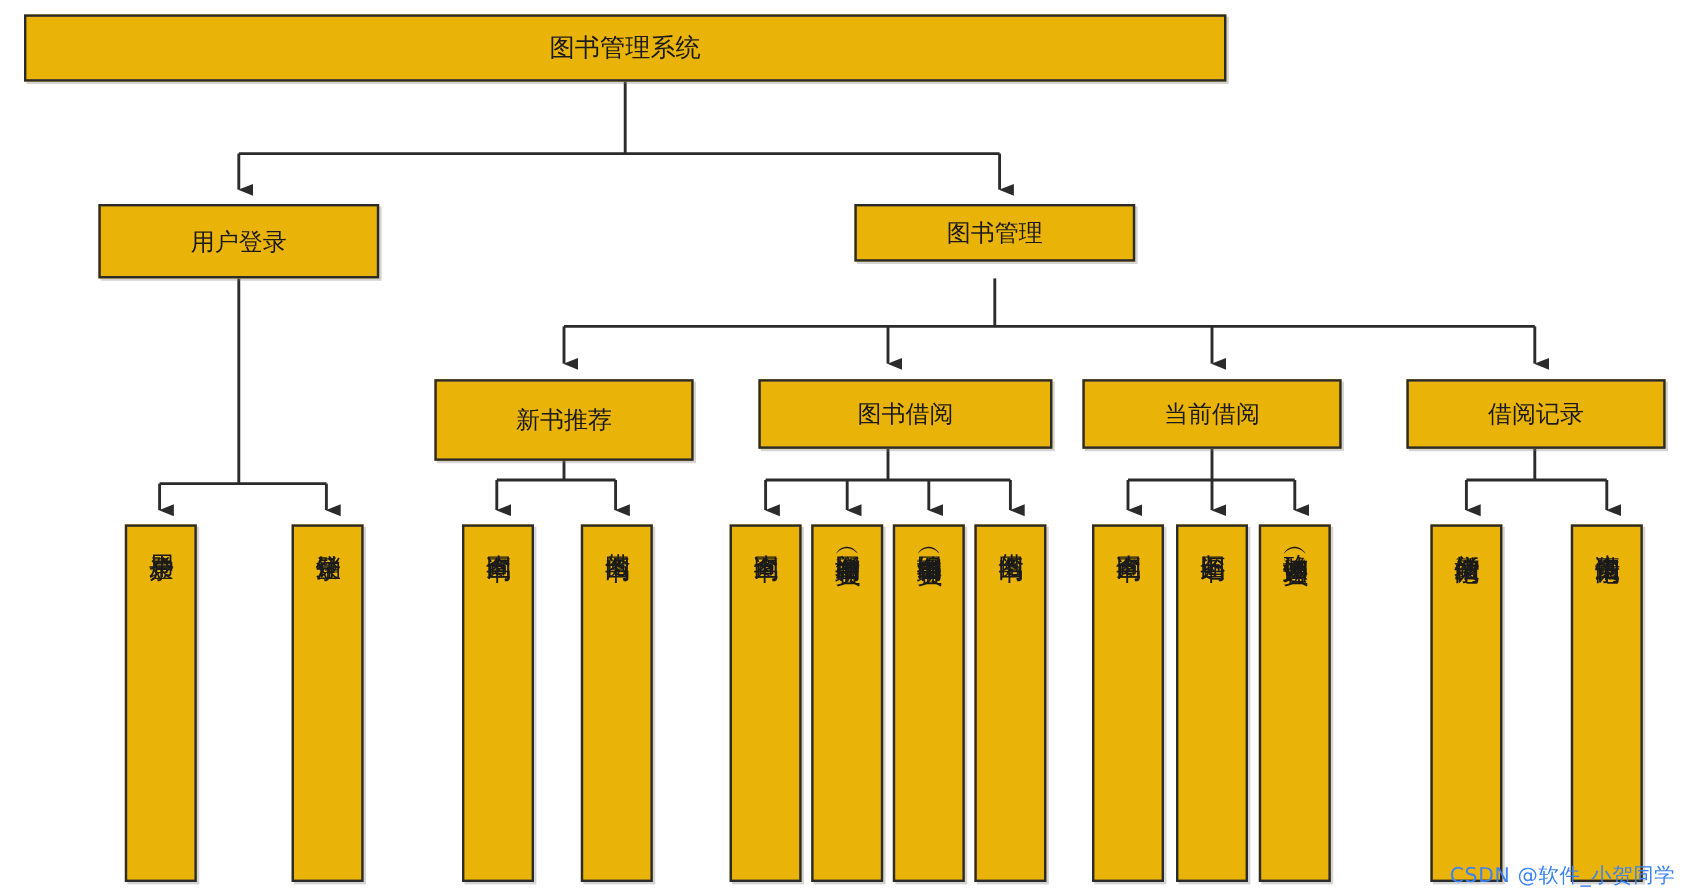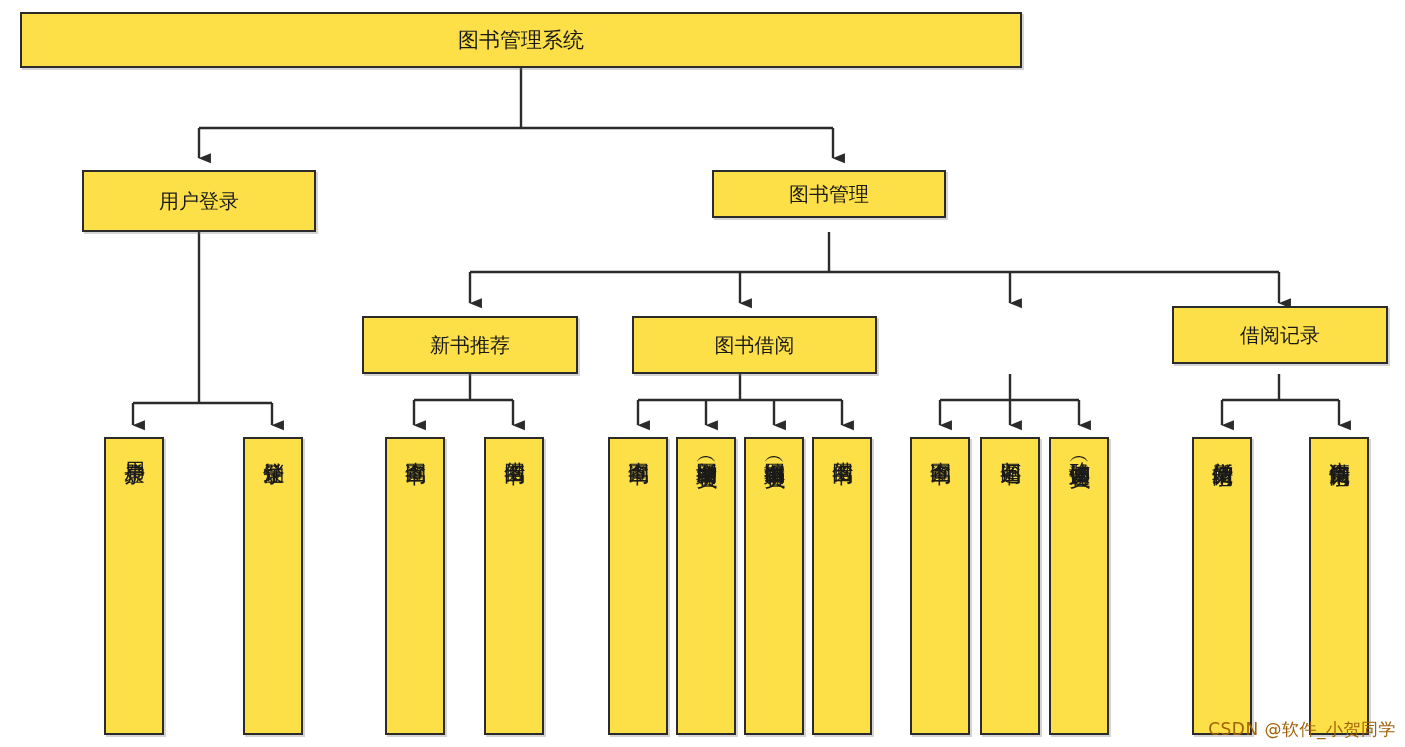--- a/index.html
+++ b/index.html
@@ -12,21 +12,21 @@
     width:1405px;
     height:747px;
     background:#ffffff;
     overflow:hidden;
   }
   #wires{position:absolute;left:0;top:0;width:1405px;height:747px;pointer-events:none;}
 
   .node{
     position:absolute;
     box-sizing:border-box;
-    background:#fde047;
+    background:#eab308;
     border:2.4px solid #2b2b2b;
     box-shadow:2px 2px 0 rgba(120,120,120,.32);
     display:flex;
     align-items:center;
     justify-content:center;
     color:#1a1a1a;
     z-index:2;
     text-align:center;
   }
   .node.root{font-size:21px;}
@@ -47,21 +47,21 @@
     white-space:nowrap;
     color:#1a1a1a;
   }
   .leaf.tall .vtext{font-size:21px;}
 
   .watermark{
     position:absolute;
     right:9px;
     bottom:6px;
     font-size:17px;
-    color:#a16207;
+    color:#3b82f6;
     letter-spacing:.5px;
     z-index:5;
     white-space:nowrap;
     text-align:right;
   }
 </style>
 </head>
 <body>
 
 <div id="canvas">
@@ -120,27 +120,30 @@
     <span>图书管理系统</span>
   </div>
 
   <div class="node lvl2" style="left:82px;top:170px;width:234px;height:62px;">
     <span>用户登录</span>
   </div>
   <div class="node lvl2" style="left:712px;top:170px;width:234px;height:48px;">
     <span>图书管理</span>
   </div>
 
-  <div class="node lvl3" style="left:362px;top:316px;width:216px;height:58px;">
+  <div class="node lvl3" style="left:362px;top:316px;width:216px;height:68px;">
     <span>新书推荐</span>
   </div>
   <div class="node lvl3" style="left:632px;top:316px;width:245px;height:58px;">
     <span>图书借阅</span>
   </div>
-  <div class="node lvl3" style="left:1172px;top:306px;width:216px;height:58px;">
+  <div class="node lvl3" style="left:902px;top:316px;width:216px;height:58px;">
+    <span>当前借阅</span>
+  </div>
+  <div class="node lvl3" style="left:1172px;top:316px;width:216px;height:58px;">
     <span>借阅记录</span>
   </div>
 
   <div class="node leaf" style="left:104px;top:437px;width:60px;height:298px;">
     <span class="vtext">用户登录</span>
   </div>
   <div class="node leaf" style="left:243px;top:437px;width:60px;height:298px;">
     <span class="vtext">注销登录</span>
   </div>
 

